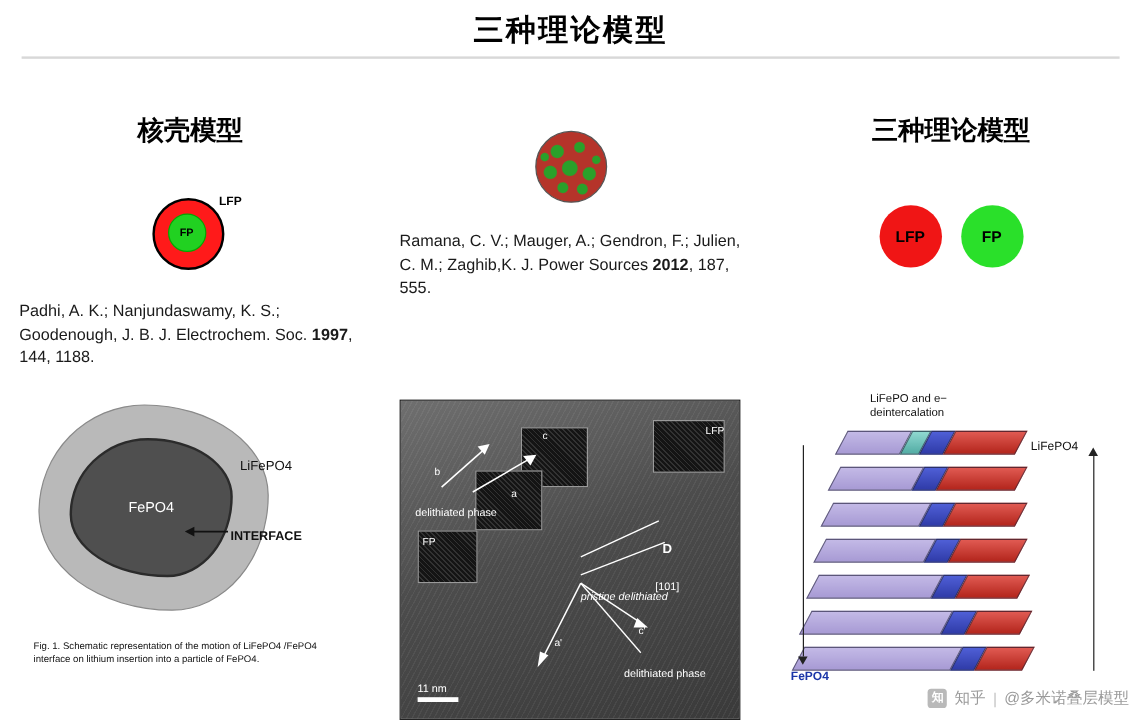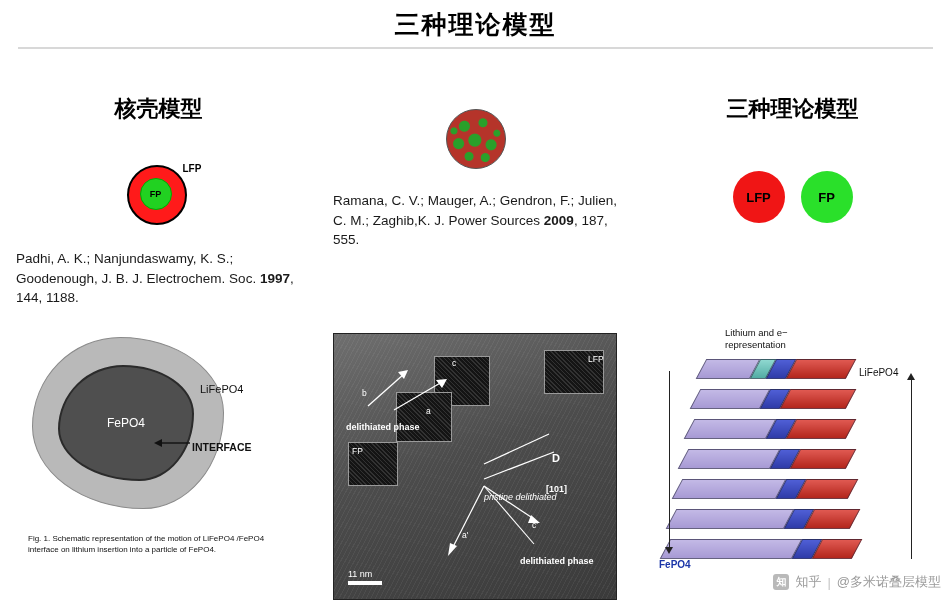--- a/index.html
+++ b/index.html
@@ -241,21 +241,21 @@
     position: absolute;
     font-size: 8.5px;
     color: #fff;
   }
   .fig2 .wlabel {
     position: absolute;
     font-size: 9px;
     color: #fff;
     line-height: 1.2;
   }
-  .fig2 .wlabel.bold { font-weight: bold; }
+  .fig2 .wlabel.bold { font-weight: normal; }
   .scalebar {
     position: absolute;
     left: 14px;
     bottom: 14px;
     color: #fff;
     font-size: 9px;
   }
   .scalebar .bar {
     width: 34px;
     height: 4px;
@@ -359,21 +359,21 @@
       <div class="ref">
         Padhi, A. K.; Nanjundaswamy, K. S.; Goodenough, J. B. J. Electrochem. Soc. <b>1997</b>, 144, 1188.
       </div>
     </div>
 
     <div class="col">
       <div class="figure-top">
         <div class="mosaic"></div>
       </div>
       <div class="ref">
-        Ramana, C. V.; Mauger, A.; Gendron, F.; Julien, C. M.; Zaghib,K. J. Power Sources <b>2009</b>, 187, 555.
+        Ramana, C. V.; Mauger, A.; Gendron, F.; Julien, C. M.; Zaghib,K. J. Power Sources <b>2012</b>, 187, 555.
       </div>
     </div>
 
     <div class="col">
       <div class="col-title">三种理论模型</div>
       <div class="figure-top">
         <div class="two-circles">
           <div class="circ red">LFP</div>
           <div class="circ green">FP</div>
         </div>
@@ -430,21 +430,21 @@
       <div class="wlabel bold" style="left:212px; top:150px;">[101]</div>
       <div class="wlabel bold" style="left:186px; top:222px;">delithiated phase</div>
 
       <div class="scalebar">
         <span>11 nm</span>
         <div class="bar"></div>
       </div>
     </div>
 
     <div class="fig3">
-      <div class="lab small" style="left:80px; top:4px; width:120px;">Lithium and e− representation</div>
+      <div class="lab small" style="left:80px; top:4px; width:120px;">LiFePO and e− deintercalation</div>
 
       <div class="stack">
 
         <div class="platelet" style="left:20px; top:0px; width:150px;">
           <div class="seg violet" style="left:0px; width:54px;"></div>
           <div class="seg teal" style="left:54px; width:16px;"></div>
           <div class="seg blue" style="left:70px; width:20px;"></div>
           <div class="seg red" style="left:90px; width:60px;"></div>
         </div>
         <div class="platelet" style="left:14px; top:30px; width:156px;">

